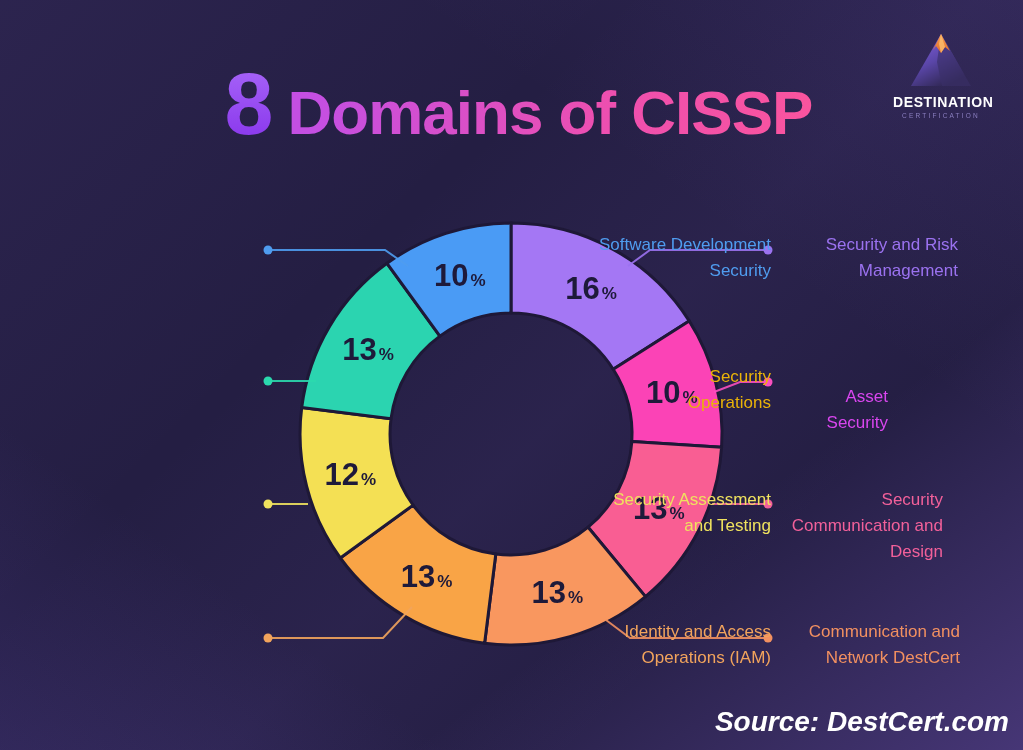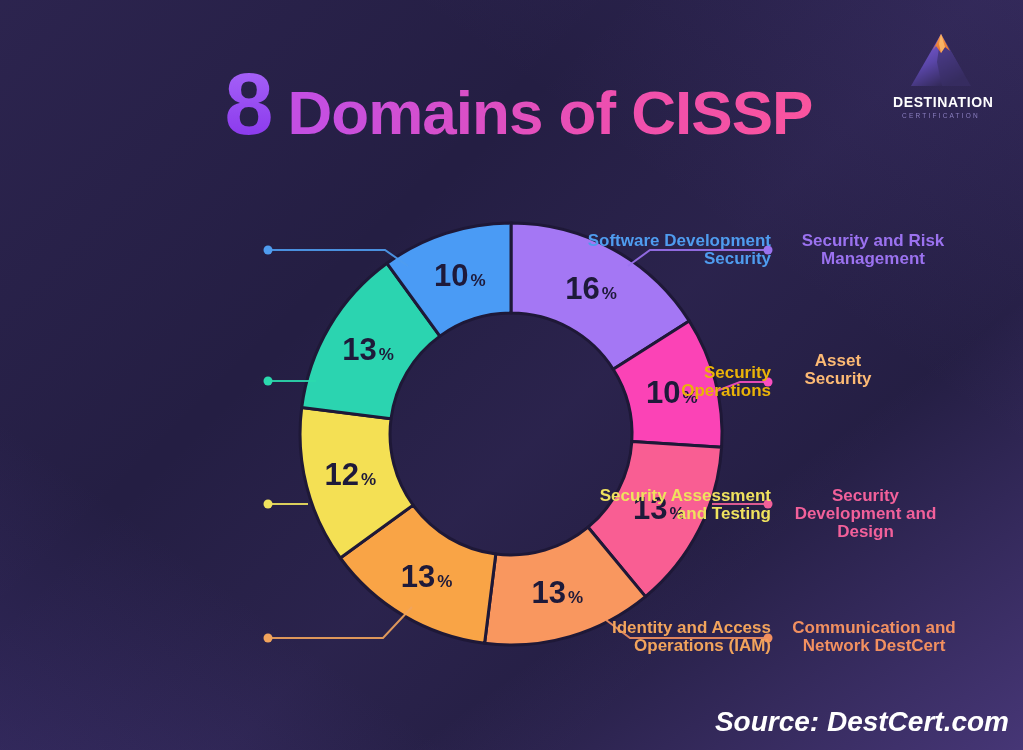--- a/index.html
+++ b/index.html
@@ -38,23 +38,23 @@
   
   .logo{position:absolute;top:32px;right:48px;width:96px;text-align:center;}
   .logo .brand{color:#FFFFFF;font-weight:bold;font-size:14px;letter-spacing:0.6px;margin-top:2px;}
   .logo .sub{color:#8B7FC0;font-size:6.5px;letter-spacing:2.2px;margin-top:2px;}
 
   
   #chart{position:absolute;left:0;top:0;}
 
   
   .domain-label{
-    position:absolute;font-weight:bold;font-size:17px;line-height:18px;
+    position:absolute;font-weight:normal;font-size:17px;line-height:26px;
   }
-  .domain-label.right-col{text-align:center;}
+  .domain-label.right-col{text-align:right;}
   .domain-label.left-col{text-align:right;}
 
   
   .source{
     position:absolute;right:28px;bottom:12px;
     color:#FFFFFF;font-weight:bold;font-style:italic;font-size:28px;
   }
 </style>
 </head>
 <body>
@@ -117,22 +117,22 @@
       <polyline points="268,381 316,381" fill="none" stroke="#2BD9AE" stroke-width="2" opacity="0.9"></polyline>
       <circle cx="268" cy="381" r="4.5" fill="#2BD9AE"></circle>
       <path d="M 387.0 263.3 A 211 211 0 0 1 511.0 223.0 L 511.0 313.0 A 121 121 0 0 0 439.9 336.1 Z" fill="#4A9BF5" stroke="#1E1837" stroke-width="3" stroke-linejoin="round"></path>
       <text x="459.7" y="286.1" text-anchor="middle" fill="#1E1A3A" font-weight="bold"><tspan font-size="31">10</tspan><tspan font-size="17" dx="2">%</tspan></text>
       <polyline points="268,250 385,250 408,266" fill="none" stroke="#4F9CEF" stroke-width="2" opacity="0.9"></polyline>
       <circle cx="268" cy="250" r="4.5" fill="#4F9CEF"></circle>
     </svg>
 
   <div id="labels">
       <div class="domain-label right-col" style="top: 232px; width: 170px; left: 788px; color: rgb(155, 114, 240);">Security and Risk Management</div>
-      <div class="domain-label right-col" style="top: 352px; width: 100px; left: 788px; color: #fdba74;">Asset Security</div>
-      <div class="domain-label right-col" style="top: 487px; width: 155px; left: 788px; color: rgb(242, 96, 154);">Security Development and Design</div>
+      <div class="domain-label right-col" style="top: 384px; width: 100px; left: 788px; color: #d946ef;">Asset Security</div>
+      <div class="domain-label right-col" style="top: 487px; width: 155px; left: 788px; color: rgb(242, 96, 154);">Security Communication and Design</div>
       <div class="domain-label right-col" style="top: 619px; width: 172px; left: 788px; color: rgb(242, 144, 96);">Communication and Network DestCert</div>
       <div class="domain-label left-col" style="top: 619px; width: 180px; left: 591px; color: rgb(242, 164, 92);">Identity and Access Operations (IAM)</div>
       <div class="domain-label left-col" style="top: 487px; width: 190px; left: 581px; color: rgb(239, 226, 94);">Security Assessment and Testing</div>
       <div class="domain-label left-col" style="top: 364px; width: 120px; left: 651px; color: #eab308;">Security Operations</div>
       <div class="domain-label left-col" style="top: 232px; width: 192px; left: 579px; color: rgb(79, 156, 239);">Software Development Security</div>
     </div>
 
   <div class="source">Source: DestCert.com</div>
 </div>
 

